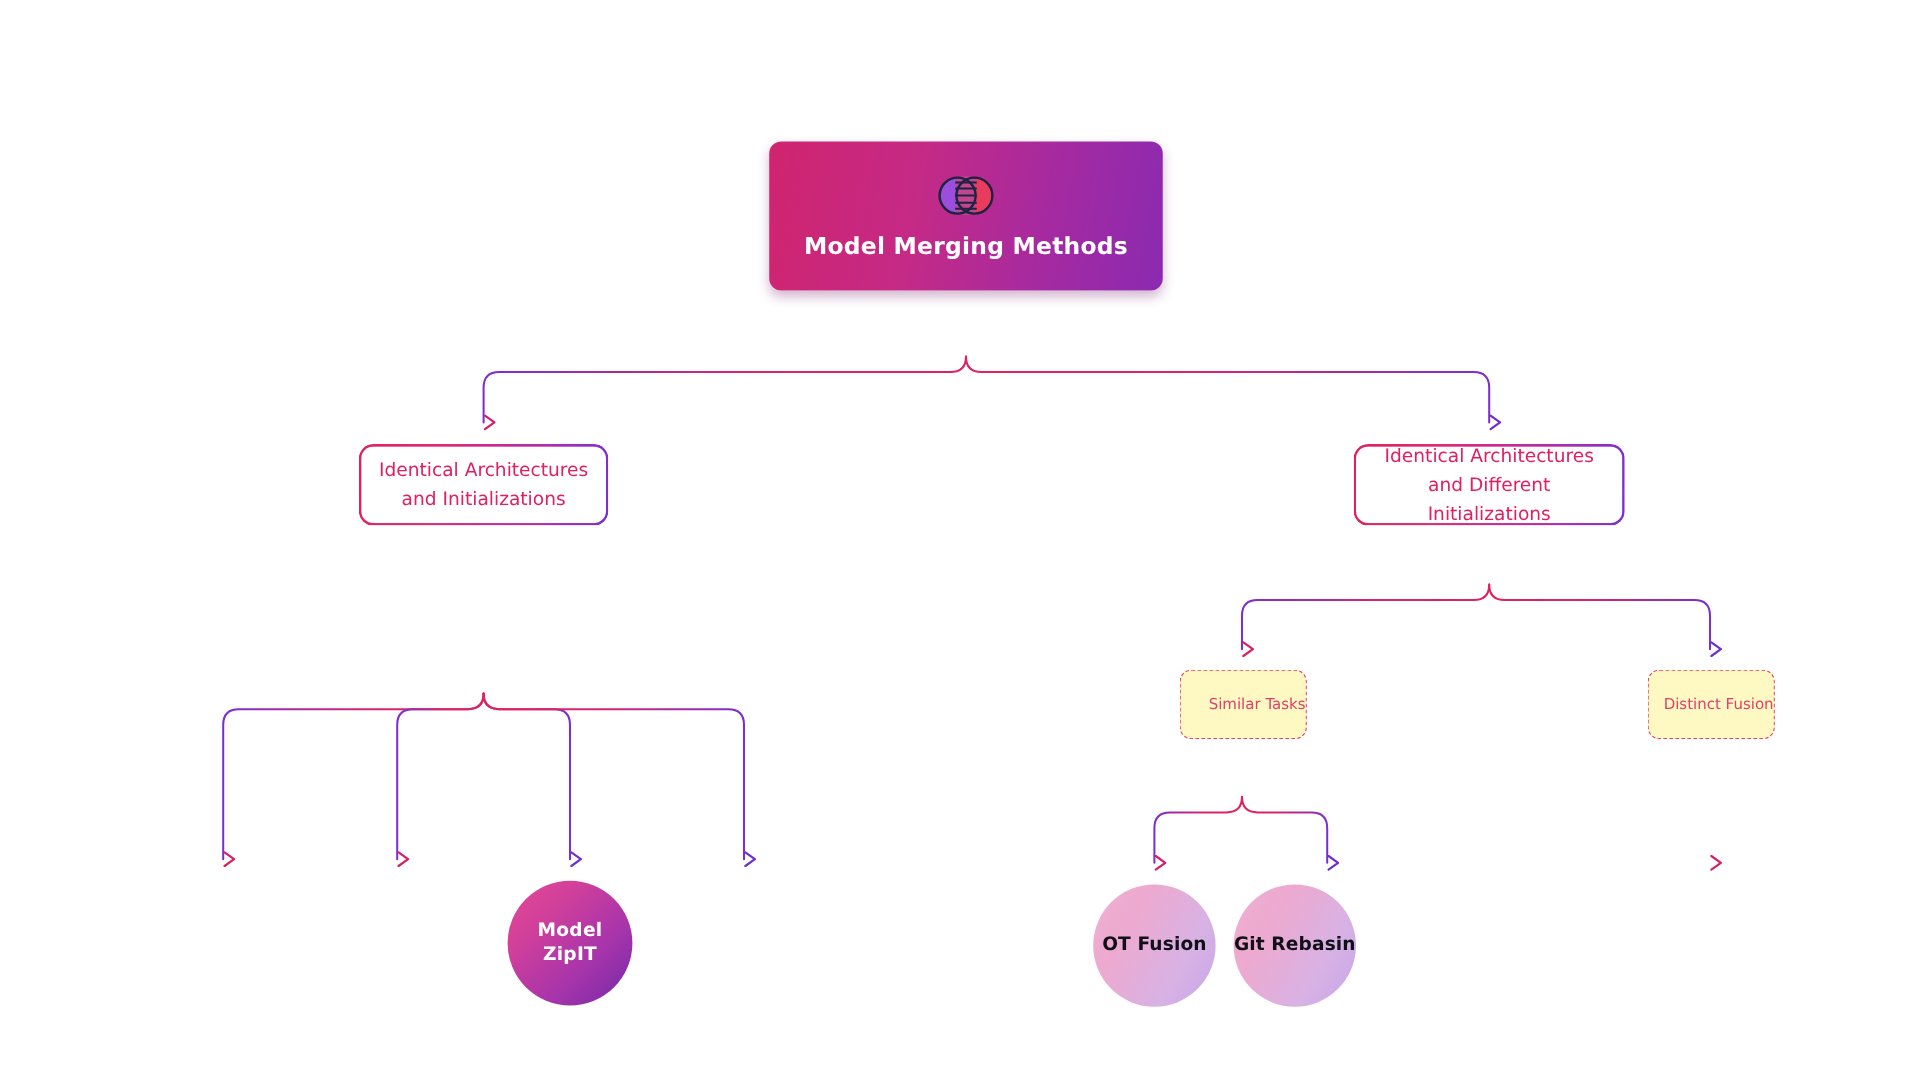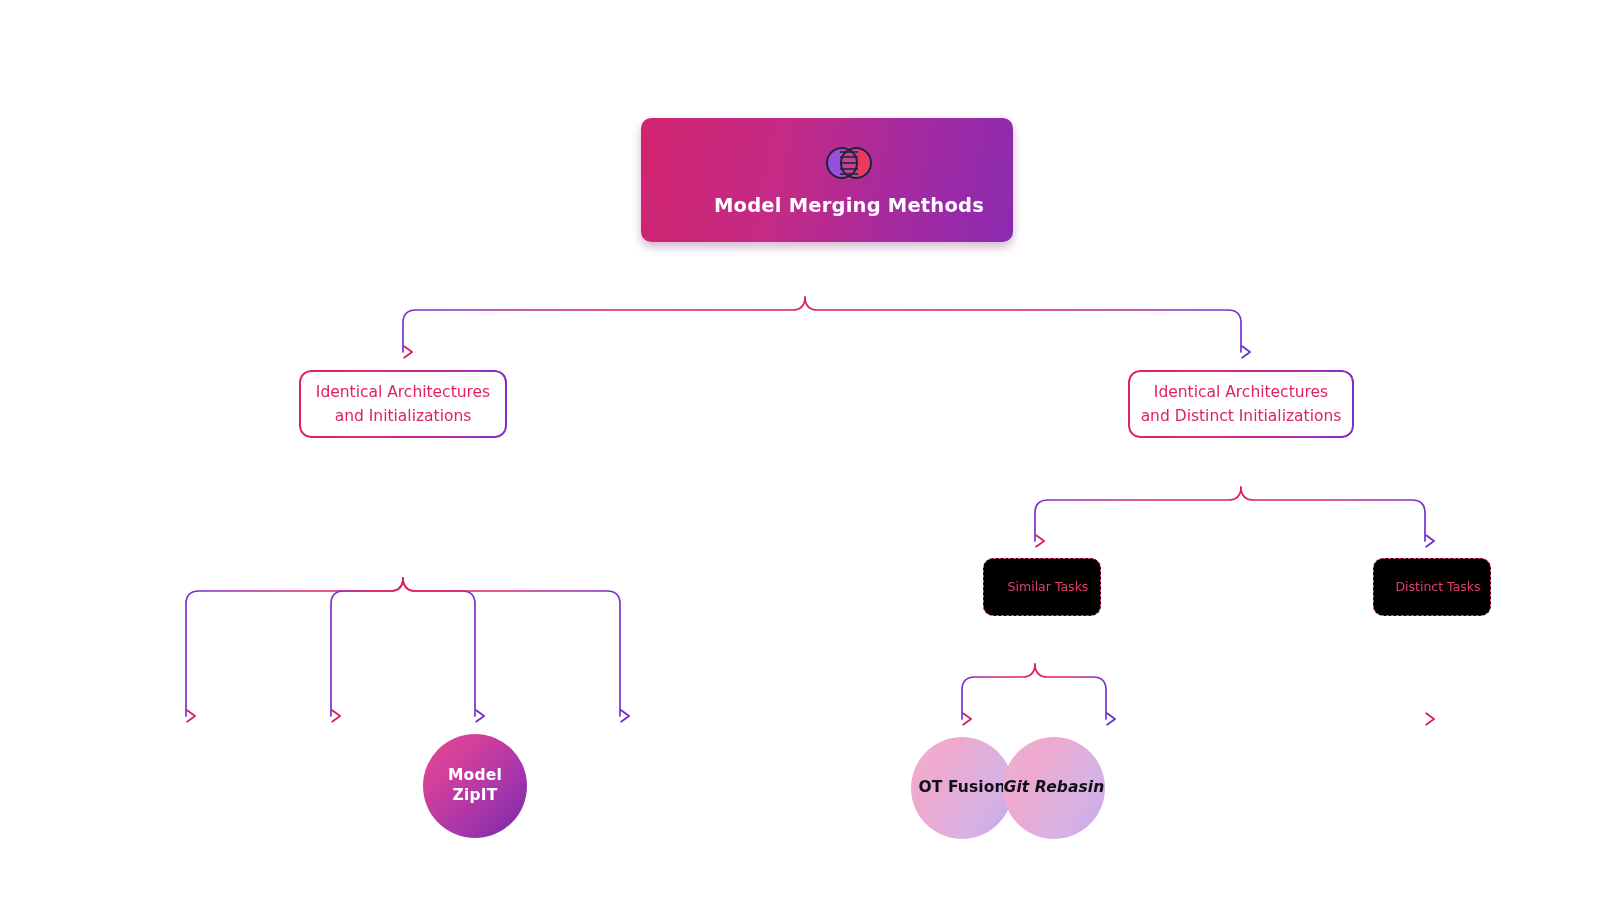--- a/index.html
+++ b/index.html
@@ -35,21 +35,20 @@
     width: 328px;
     height: 124px;
     border-radius: 10px;
     background: linear-gradient(100deg, #d0246f 0%, #c42a86 38%, #a32aa2 72%, #8b2ab0 100%);
     box-shadow: 0 5px 10px rgba(120, 30, 110, 0.32);
     display: flex;
     flex-direction: column;
     align-items: center;
     justify-content: center;
     gap: 11px;
-    padding-left: 44px;
   }
   .root-title {
     color: #ffffff;
     font-size: 19.5px;
     font-weight: bold;
     letter-spacing: 0.2px;
     line-height: 1.2;
     text-align: center;
   }
   .venn-icon {
@@ -91,25 +90,24 @@
   }
 
   #node-left-branch  { left: 299px;  top: 370px; width: 208px; height: 68px; }
   #node-right-branch { left: 1128px; top: 370px; width: 226px; height: 68px; }
 
   
   .dashed-node {
     position: absolute;
     border: 1.4px dashed #e8416f;
     border-radius: 10px;
-    background: #000000;
-    display: flex;
-    align-items: center;
-    justify-content: center;
-    padding-left: 12px;
+    background: #fef9c3;
+    display: flex;
+    align-items: center;
+    justify-content: flex-end;
   }
   .dashed-label {
     color: #e0416b;
     font-size: 12.5px;
     line-height: 1.3;
     text-align: center;
   }
   #node-similar-tasks { left: 983px;  top: 558px; width: 104px; height: 56px; }
   #node-distinct-tasks{ left: 1373px; top: 558px; width: 104px; height: 56px; }
 
@@ -142,21 +140,21 @@
     font-weight: bold;
     line-height: 1.28;
     letter-spacing: 0.1px;
   }
 
   #leaf-slerp      { left: 134px;  top: 734px; width: 104px; height: 104px; }
   #leaf-dare       { left: 279px;  top: 734px; width: 104px; height: 104px; }
   #leaf-model-soup { left: 423px;  top: 734px; width: 104px; height: 104px; }
   #leaf-ties       { left: 568px;  top: 734px; width: 104px; height: 104px; }
   #leaf-ot-fusion  { left: 911px;  top: 737px; width: 102px; height: 102px; }
-  #leaf-git-rebasin{ left: 1003px; top: 737px; width: 102px; height: 102px; font-style: italic; }
+  #leaf-git-rebasin{ left: 1028px; top: 737px; width: 102px; height: 102px; }
   #leaf-zipit      { left: 1374px; top: 737px; width: 102px; height: 102px; }
 </style>
 </head>
 <body>
 
 <div id="canvas">
 
   <svg id="edges" viewBox="0 0 1600 909" xmlns="http://www.w3.org/2000/svg">
     <defs>
       <linearGradient id="gradLR" x1="0" y1="0" x2="1" y2="0">
@@ -250,30 +248,30 @@
     <div class="mid-label">
       <span>Identical Architectures</span><br>
       <span>and Initializations</span>
     </div>
   </div>
 
   <div id="node-right-branch" class="mid-node">
     <span class="grad-border"></span>
     <div class="mid-label">
       <span>Identical Architectures</span><br>
-      <span>and Distinct Initializations</span>
+      <span>and Different Initializations</span>
     </div>
   </div>
 
   <div id="node-similar-tasks" class="dashed-node">
     <div class="dashed-label">Similar Tasks</div>
   </div>
 
   <div id="node-distinct-tasks" class="dashed-node">
-    <div class="dashed-label">Distinct Tasks</div>
+    <div class="dashed-label">Distinct Fusion</div>
   </div>
 
 
 
   <div id="leaf-model-soup" class="leaf leaf-dark">
     <div class="leaf-label">
       <span>Model</span><br>
       <span>ZipIT</span>
     </div>
   </div>

